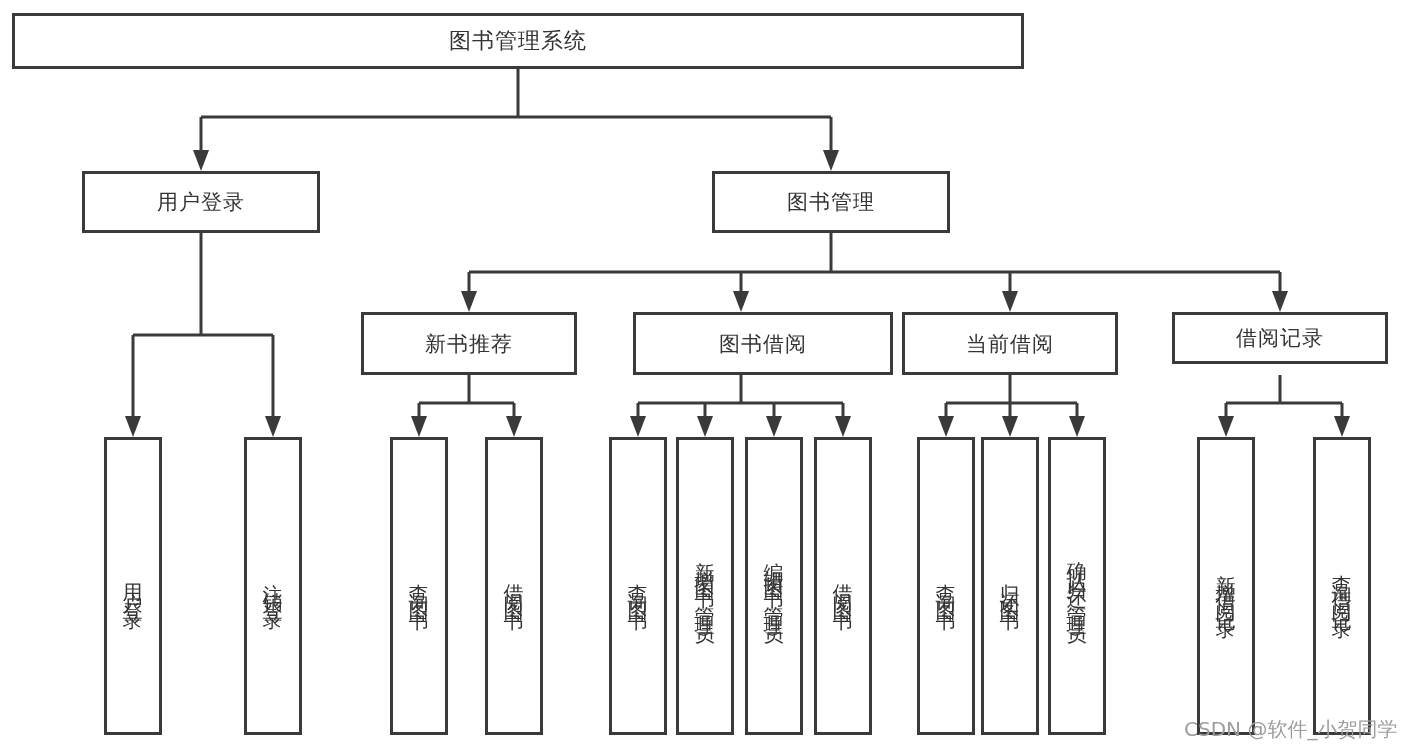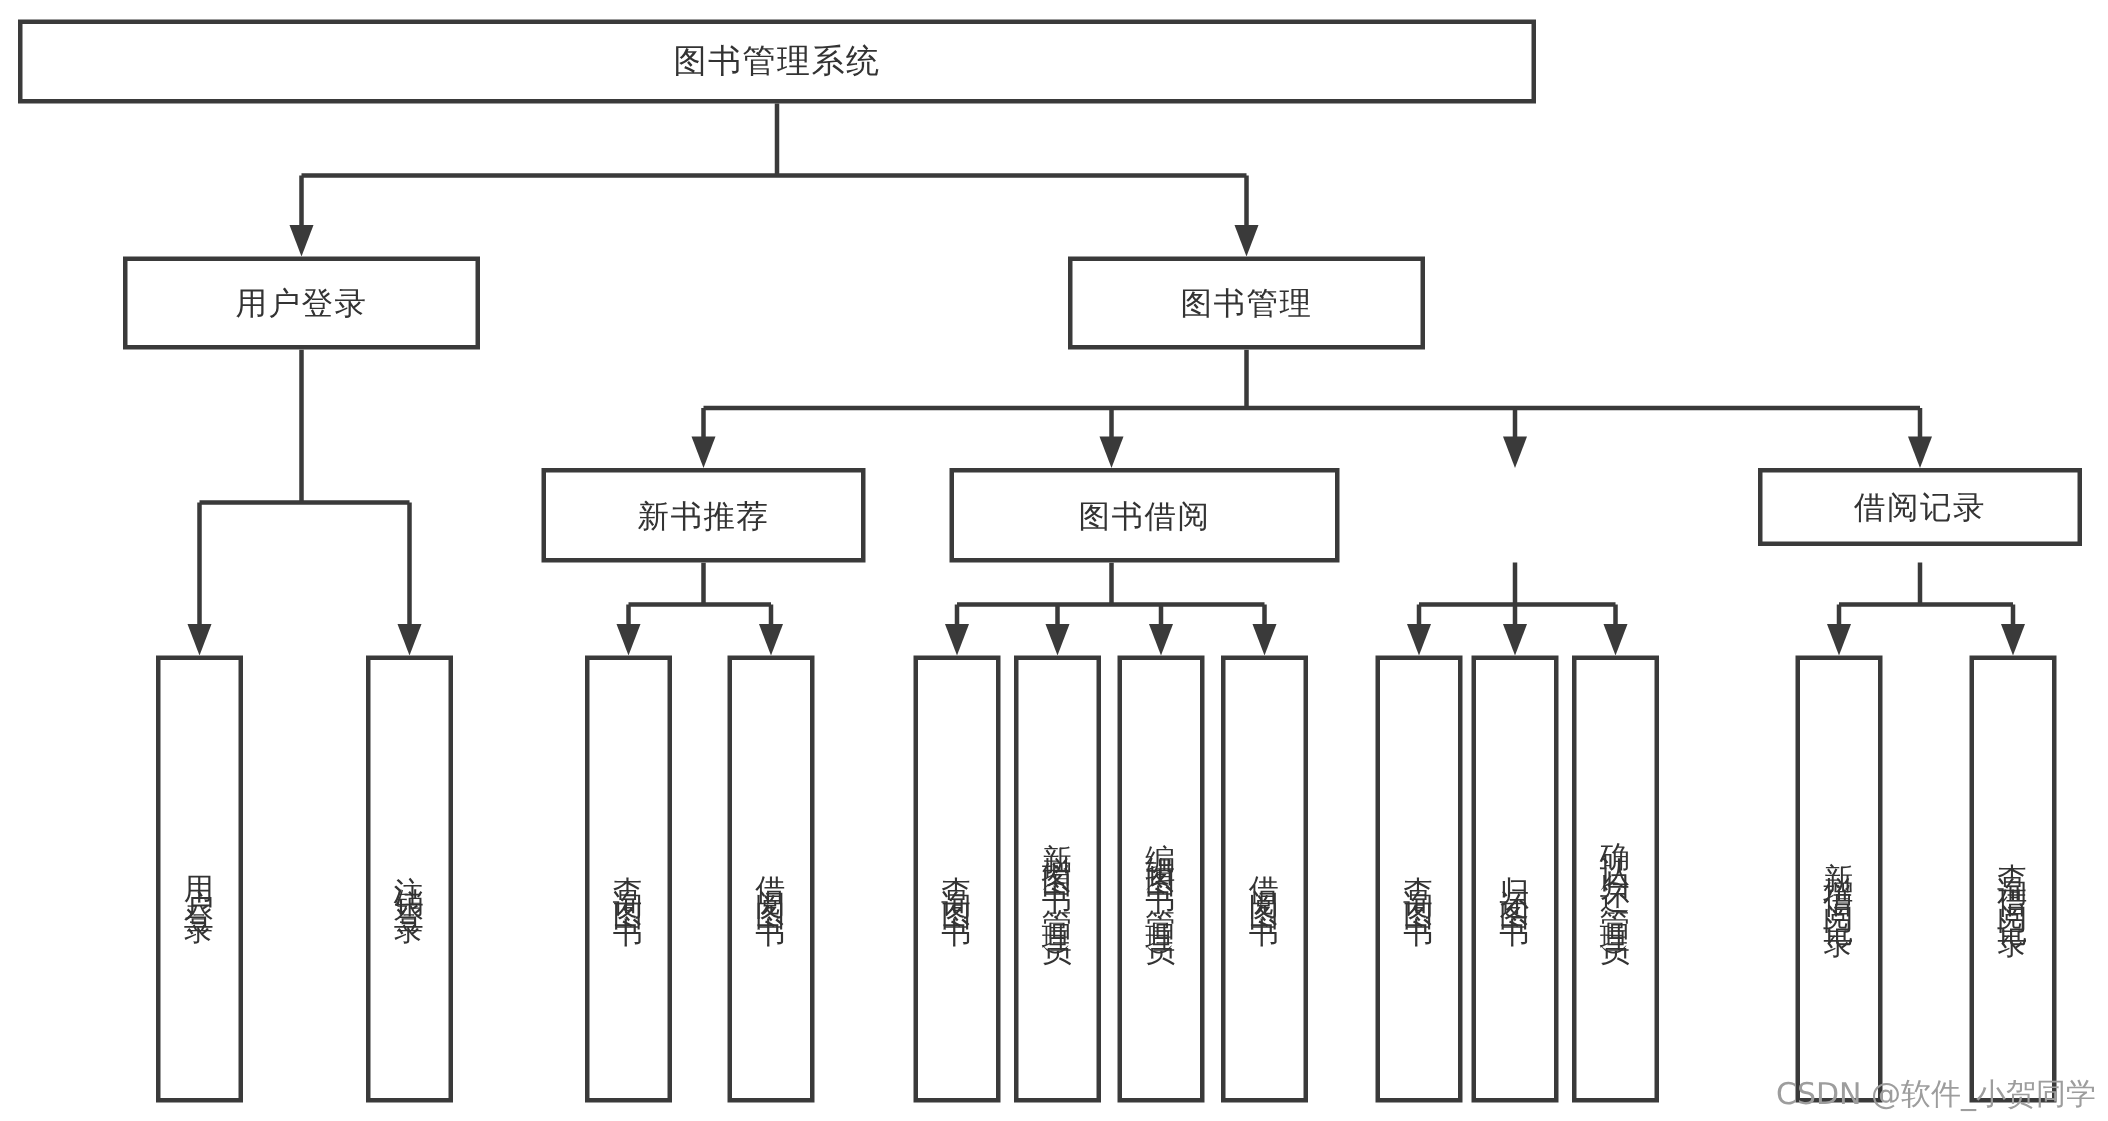--- a/index.html
+++ b/index.html
@@ -90,20 +90,23 @@
   <div class="node hbox" style="left:712px;top:171px;width:238px;height:62px">
     <span>图书管理</span>
   </div>
 
   <div class="node hbox" style="left:361px;top:312px;width:216px;height:63px">
     <span>新书推荐</span>
   </div>
   <div class="node hbox" style="left:633px;top:312px;width:260px;height:63px">
     <span>图书借阅</span>
   </div>
+  <div class="node hbox" style="left:902px;top:312px;width:216px;height:63px">
+    <span>当前借阅</span>
+  </div>
   <div class="node hbox" style="left:1172px;top:312px;width:216px;height:52px">
     <span>借阅记录</span>
   </div>
 
   <div class="node vbox" style="left:104px;top:437px;width:58px;height:298px">
     <span>用户登录</span>
   </div>
   <div class="node vbox" style="left:244px;top:437px;width:58px;height:298px">
     <span>注销登录</span>
   </div>

